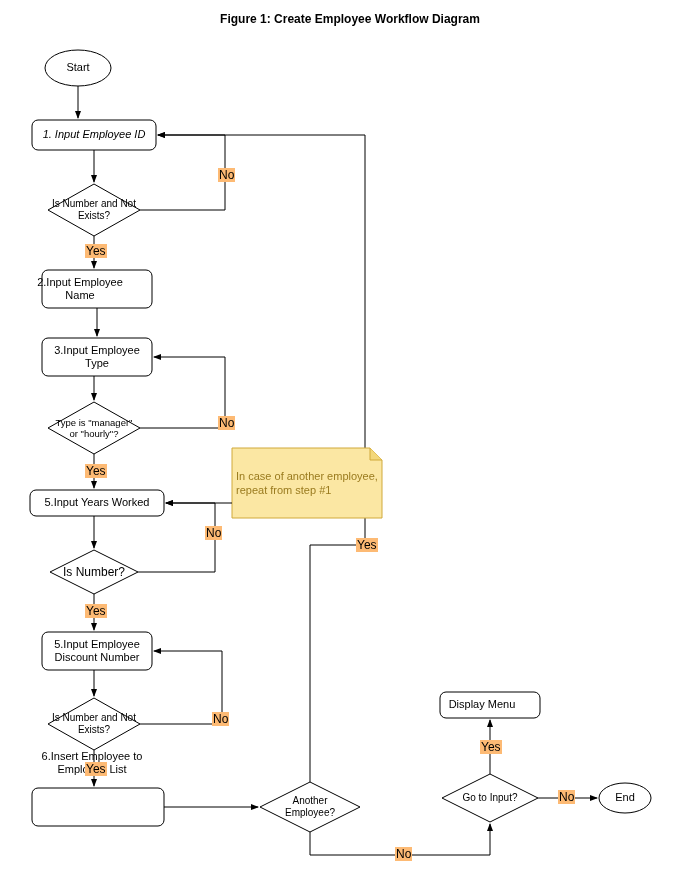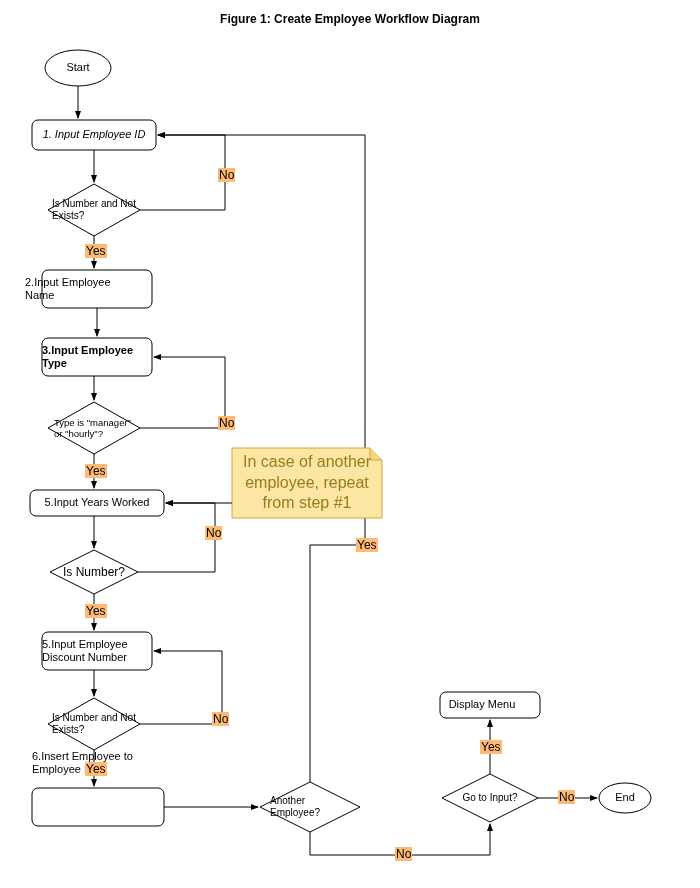--- a/index.html
+++ b/index.html
@@ -17,37 +17,37 @@
     position: absolute;
     left: 0;
     width: 700px;
     text-align: center;
     font-weight: bold;
     font-size: 12px;
   }
   svg { position: absolute; top: 0; left: 0; }
   .node-text {
     position: absolute;
+    text-align: center;
     display: flex;
     align-items: center;
     justify-content: center;
     line-height: 1.2;
     pointer-events: none;
   }
   .edge-label {
     position: absolute;
     font-size: 12px;
     background: #fdba74;
     padding: 0 1px;
   }
   .note-text {
     position: absolute;
     color: #9a7b1f;
-    font-size: 16px;
-    text-align: center;
+    font-size: 11px;
     display: flex;
     align-items: center;
     justify-content: center;
     line-height: 1.3;
   }
 </style>
 </head>
 <body>
 
 <div class="title" style="top:12px;">Figure 1: Create Employee Workflow Diagram</div>
@@ -134,21 +134,21 @@
 </svg>
 
 <div class="node-text" style="left:45px; top:58px; width:66px; height:20px;">Start</div>
 
 <div class="node-text" style="left:32px; top:120px; width:124px; height:30px;font-style:italic;">1. Input Employee ID</div>
 
 <div class="node-text" style="left:52px; top:194px; width:84px; height:32px; font-size:10px;">Is Number and Not Exists?</div>
 
 <div class="node-text" style="left:25px; top:270px; width:110px; height:38px;">2.Input Employee Name</div>
 
-<div class="node-text" style="left:42px; top:338px; width:110px; height:38px;font-weight:bold;">3.Input Employee Type</div>
+<div class="node-text" style="left:42px; top:338px; width:110px; height:38px;">3.Input Employee Type</div>
 
 <div class="node-text" style="left:54px; top:410px; width:80px; height:36px; font-size:9.5px;">Type is "manager" or "hourly"?</div>
 
 <div class="node-text" style="left:30px; top:490px; width:134px; height:26px;">5.Input Years Worked</div>
 
 <div class="node-text" style="left:58px; top:562px; width:72px; height:20px; font-size:12px;">Is Number?</div>
 
 <div class="node-text" style="left:42px; top:632px; width:110px; height:38px;">5.Input Employee Discount Number</div>
 
 <div class="node-text" style="left:52px; top:708px; width:84px; height:32px; font-size:10px;">Is Number and Not Exists?</div>

